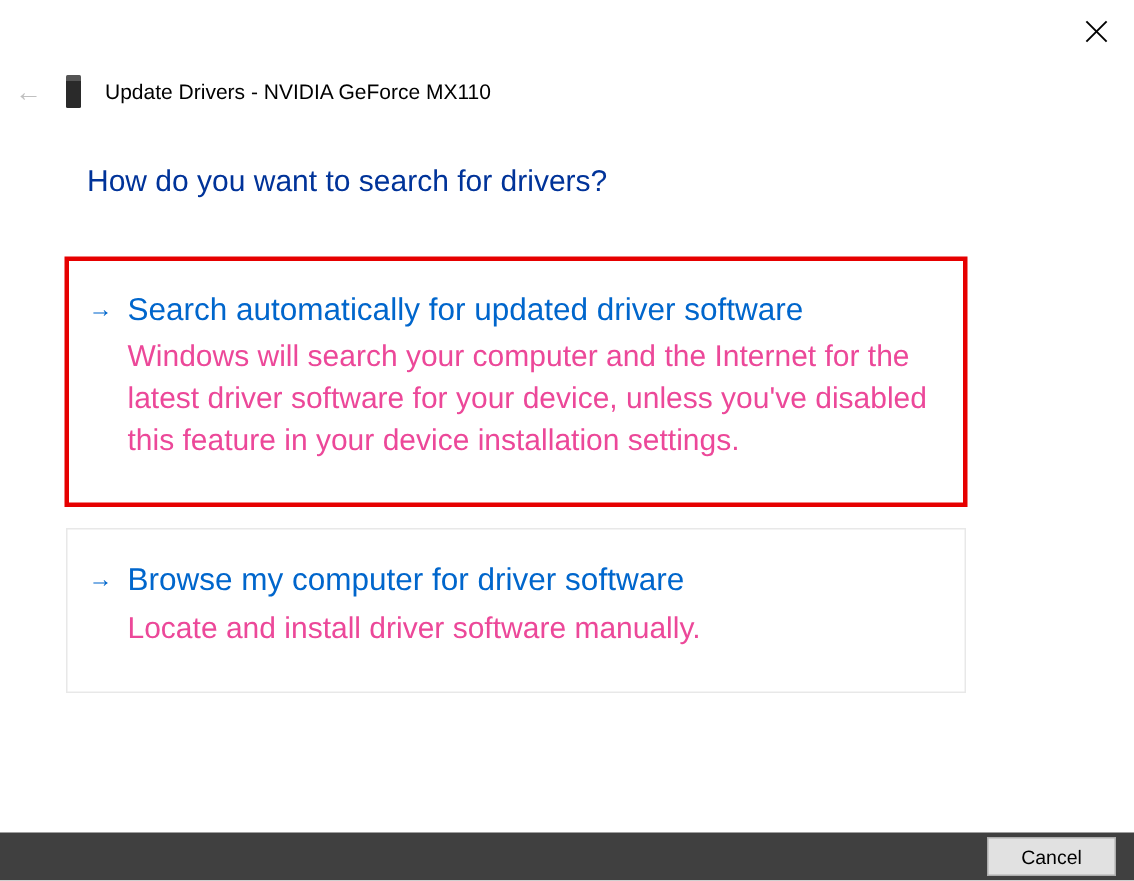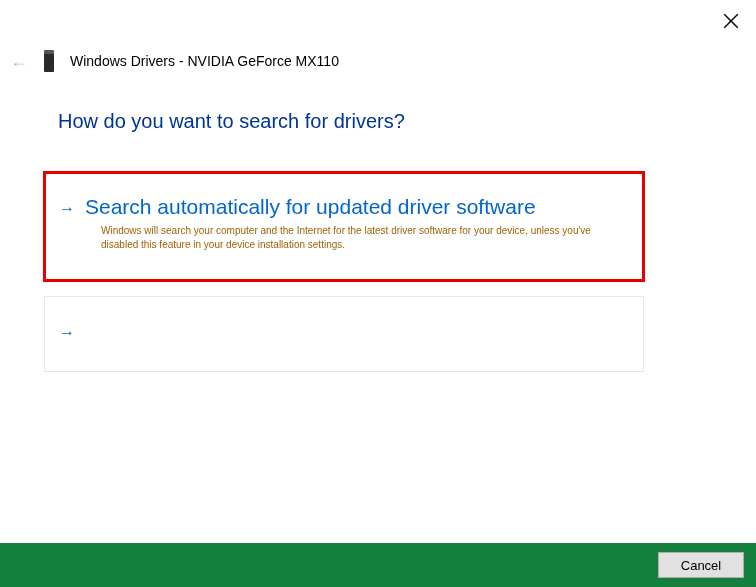--- a/index.html
+++ b/index.html
@@ -90,33 +90,32 @@
       flex: 1;
     }
     .option-title {
       font-size: 21px;
       color: #0066cc;
       font-weight: 400;
       line-height: 1.3;
       margin-bottom: 4px;
     }
     .option-desc {
-      font-size: 10px;
-      color: #a16207;
+      font-size: 20px;
+      color: #ec4899;
       font-weight: 400;
       line-height: 1.4;
-      margin-left: 16px;
     }
     .footer {
       position: absolute;
       bottom: 0;
       left: 0;
       width: 100%;
-      height: 44px;
-      background: #15803d;
+      height: 32px;
+      background: #404040;
       display: flex;
       justify-content: flex-end;
       align-items: center;
       padding-right: 12px;
     }
     .cancel-btn {
       width: 86px;
       height: 26px;
       background: #e1e1e1;
       border: 1px solid #adadad;
@@ -131,36 +130,40 @@
 <div class="close-btn">
   <svg viewBox="0 0 16 16">
     <line x1="2" y1="2" x2="14" y2="14" stroke="#000" stroke-width="1.2"></line>
     <line x1="14" y1="2" x2="2" y2="14" stroke="#000" stroke-width="1.2"></line>
   </svg>
 </div>
 
 <div class="header-row">
   <span class="back-arrow">←</span>
   <span class="header-icon"></span>
-  <span class="header-title">Windows Drivers - NVIDIA GeForce MX110</span>
+  <span class="header-title">Update Drivers - NVIDIA GeForce MX110</span>
 </div>
 
 <h1 class="main-heading">How do you want to search for drivers?</h1>
 
 <div class="options-area">
 
   <div class="option-card option-highlighted">
     <span class="option-arrow">→</span>
     <div class="option-text">
       <div class="option-title">Search automatically for updated driver software</div>
       <div class="option-desc">Windows will search your computer and the Internet for the latest driver software for your device, unless you've disabled this feature in your device installation settings.</div>
     </div>
   </div>
 
   <div class="option-card">
     <span class="option-arrow">→</span>
+    <div class="option-text">
+      <div class="option-title">Browse my computer for driver software</div>
+      <div class="option-desc">Locate and install driver software manually.</div>
+    </div>
   </div>
 
 </div>
 
 <div class="footer">
   <button class="cancel-btn">Cancel</button>
 </div>
 
 </body></html>

